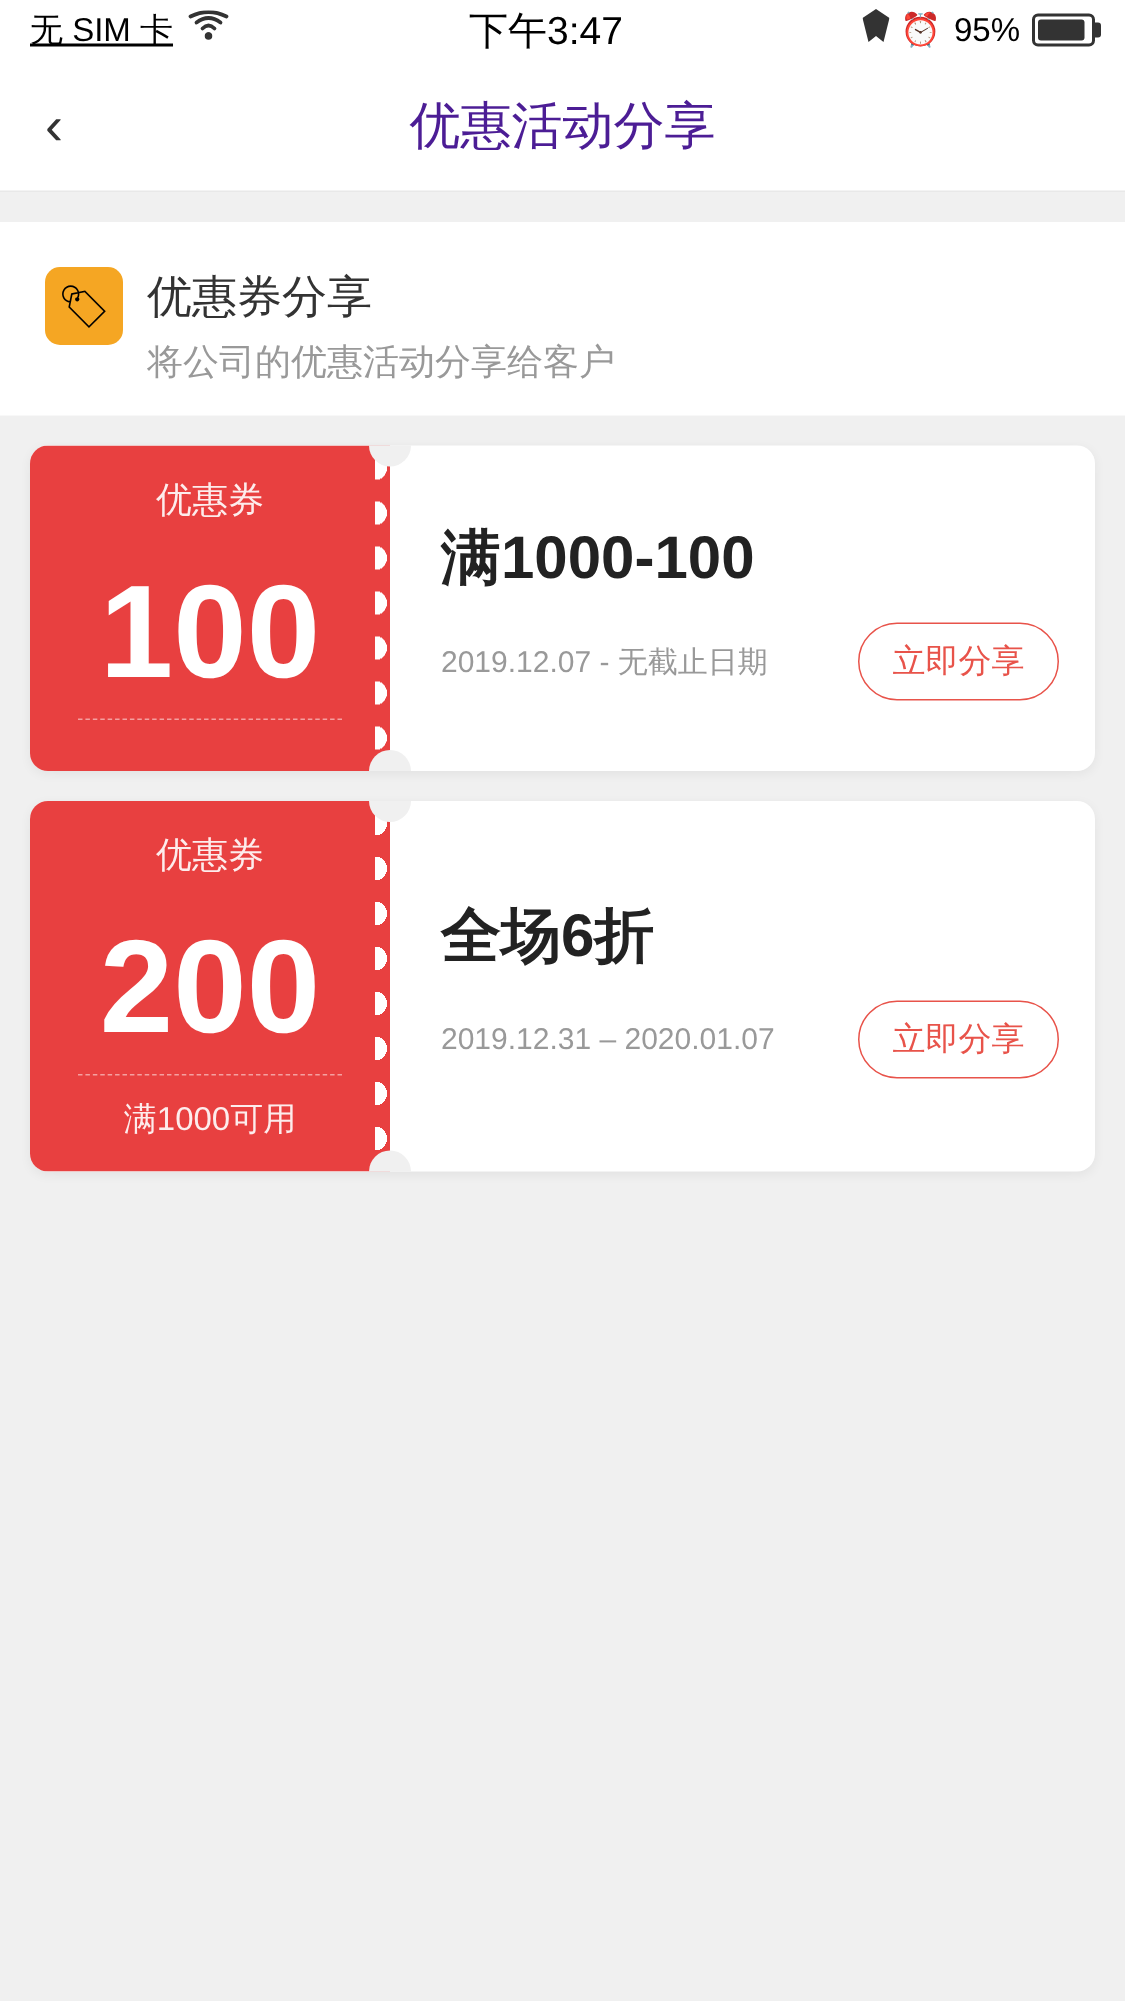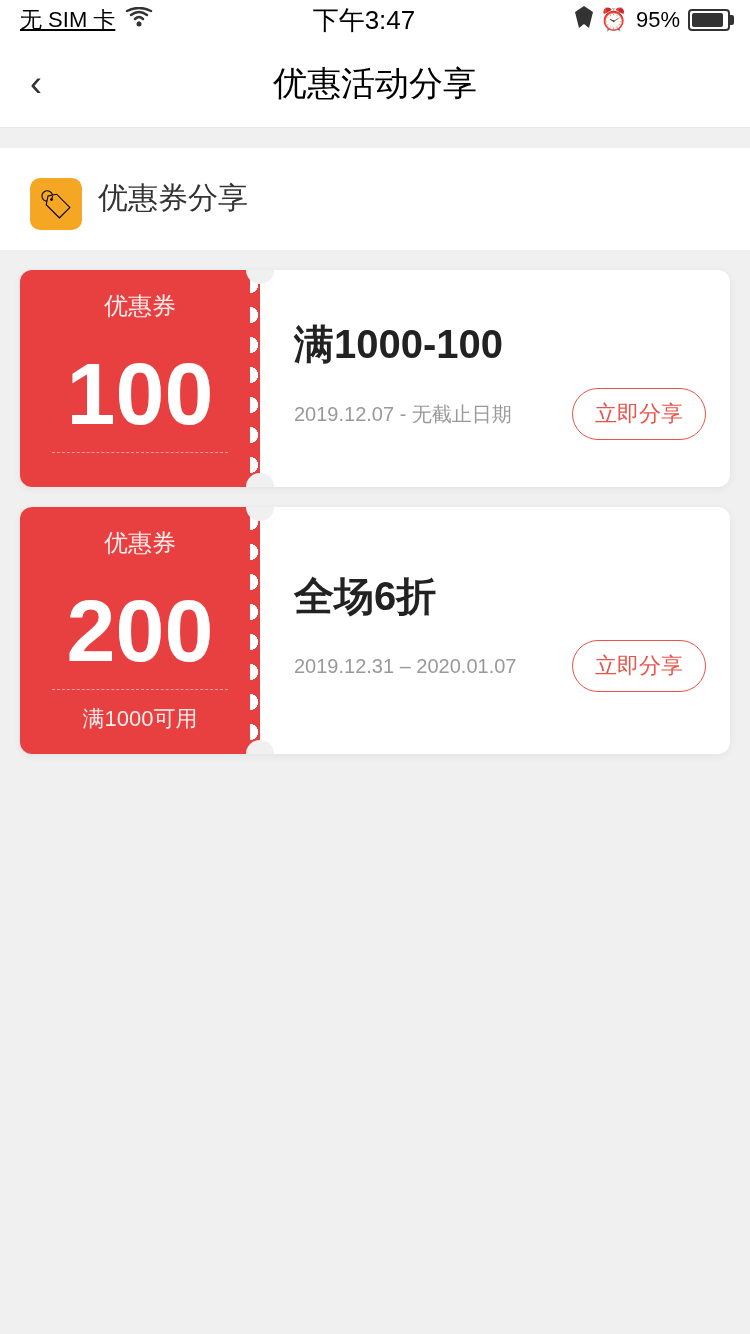--- a/index.html
+++ b/index.html
@@ -83,21 +83,21 @@
     .nav-back {
       position: absolute;
       left: 30px;
       font-size: 36px;
       color: #333;
       cursor: pointer;
     }
     .nav-title {
       font-size: 34px;
       font-weight: 500;
-      color: #000000;
+      color: #4c1d95;
     }
 
     
     .section-header {
       background: #fff;
       padding: 30px 30px 20px 30px;
       margin-top: 20px;
       display: flex;
       align-items: flex-start;
       gap: 16px;
@@ -301,20 +301,21 @@
 
 <div class="nav-bar">
   <span class="nav-back">‹</span>
   <span class="nav-title">优惠活动分享</span>
 </div>
 
 <div class="section-header">
   <div class="section-icon">🏷</div>
   <div class="section-text">
     <span class="section-title">优惠券分享</span>
+    <span class="section-desc">将公司的优惠活动分享给客户</span>
   </div>
 </div>
 
 <div class="coupon-list">
 
   <div class="coupon-card">
     <div class="coupon-left">
       <div class="coupon-notch-top"></div>
       <div class="coupon-notch-bottom"></div>
       <span class="coupon-type-label">优惠券</span>

